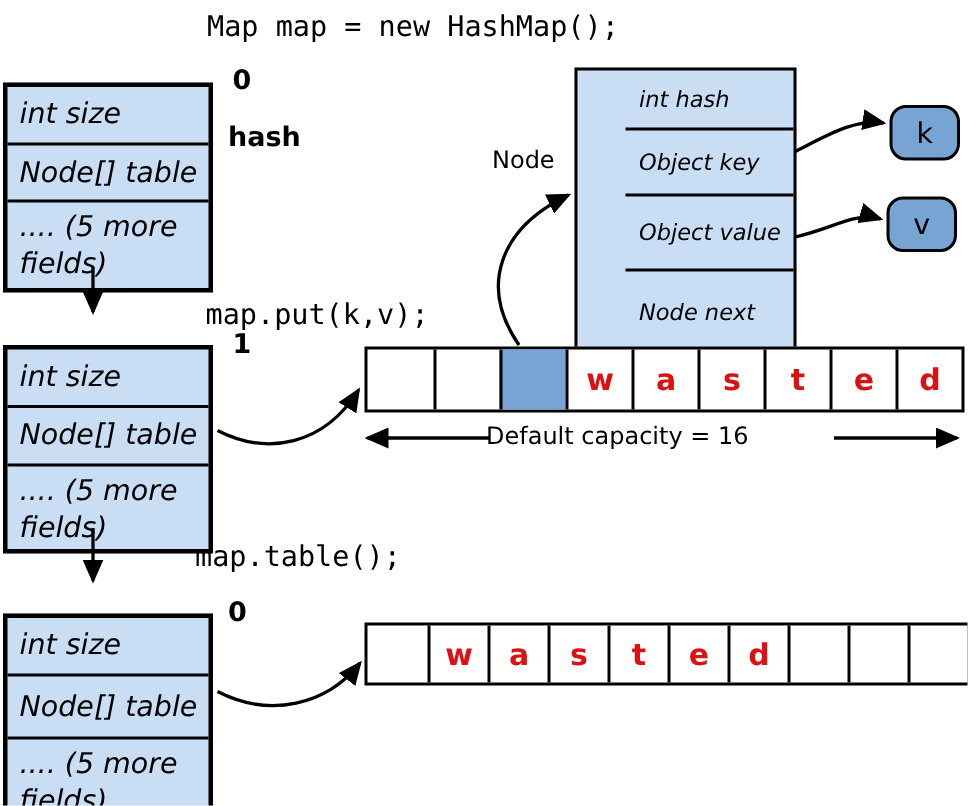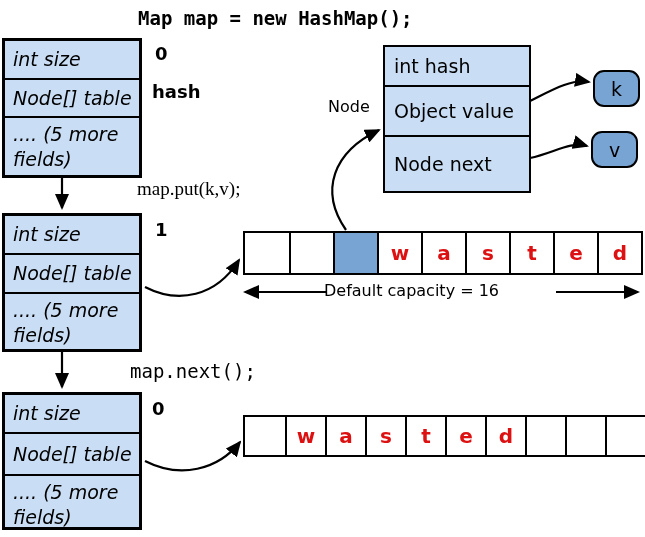--- a/index.html
+++ b/index.html
@@ -7,31 +7,31 @@
     --accent:#78a4d4;
     --red:#dd1111;
     --ink:#000000;
   }
   html,body{margin:0;padding:0;}
   body{font-family:"DejaVu Sans",sans-serif;background:#ffffff;}
   #stage{position:relative;width:645px;height:537px;background:#ffffff;overflow:hidden;}
 
   .code{position:absolute;font-family:"DejaVu Sans Mono",monospace;font-size:19px;color:var(--ink);white-space:pre;}
 
-  .struct{position:absolute;left:2px;width:140px;background:var(--lightblue);border:3px solid var(--ink);box-sizing:border-box;}
+  .struct{position:absolute;left:2px;width:140px;background:var(--lightblue);border:3px solid var(--ink);box-sizing:border-box;margin-top:17px;}
   .struct .row{box-sizing:border-box;border-top:2px solid var(--ink);padding:0 4px 0 8px;display:flex;align-items:center;
                font-style:italic;font-size:19px;color:var(--ink);line-height:1.3;}
   .struct .row:first-child{border-top:none;}
   .struct .row.tall{align-items:flex-start;padding-top:4px;font-style:italic;}
 
   .val{position:absolute;font-weight:bold;font-size:18px;color:var(--ink);}
 
   .nodestruct{position:absolute;left:383px;top:45px;width:144px;background:var(--lightblue);border:2.5px solid var(--ink);box-sizing:content-box;}
   .nodestruct .row{box-sizing:border-box;border-top:2px solid var(--ink);padding-left:9px;display:flex;align-items:center;
-                   font-size:19px;color:var(--ink);}
+                   font-style:italic;font-size:15px;color:var(--ink);margin-left:32px;}
   .nodestruct .row:first-child{border-top:none;}
 
   .lbl{position:absolute;font-size:16px;color:var(--ink);}
 
   .arr{position:absolute;display:flex;background:#ffffff;border:2.5px solid var(--ink);}
   .arr .cell{box-sizing:border-box;border-left:2px solid var(--ink);display:flex;align-items:center;justify-content:center;
              font-weight:bold;font-size:20px;color:var(--red);font-family:"DejaVu Sans",sans-serif;}
   .arr .cell:first-child{border-left:none;}
   .arr .cell.filled{background:var(--accent);}
   .arr-mid .cell{width:44px;height:40px;}
@@ -41,51 +41,52 @@
        box-sizing:border-box;display:flex;align-items:center;justify-content:center;font-size:19px;color:var(--ink);}
 
   svg.overlay{position:absolute;left:0;top:0;width:645px;height:537px;pointer-events:none;}
   svg.overlay path, svg.overlay line{stroke:var(--ink);stroke-width:2.2;fill:none;}
 </style>
 </head>
 <body>
 
 <div id="stage">
 
-  <div class="code" style="left:138px;top:7px;font-weight:bold;">Map map = new HashMap();</div>
+  <div class="code" style="left:138px;top:7px;">Map map = new HashMap();</div>
 
   <div class="struct" style="top:38px;height:140px;">
     <div class="row" style="height:37px;">int size</div>
     <div class="row" style="height:38px;">Node[] table</div>
     <div class="row tall" style="height:59px;">.... (5 more fields)</div>
   </div>
   <div class="val" style="left:155px;top:43px;">0</div>
   <div class="val" style="left:152px;top:81px;">hash</div>
 
-  <div class="code" style="left:137px;top:178px;font-family:Liberation Serif, serif;">map.put(k,v);</div>
+  <div class="code" style="left:137px;top:199px;">map.put(k,v);</div>
 
   <div class="struct" style="top:213px;height:139px;">
     <div class="row" style="height:37px;">int size</div>
     <div class="row" style="height:39px;">Node[] table</div>
     <div class="row tall" style="height:57px;">.... (5 more fields)</div>
   </div>
   <div class="val" style="left:155px;top:219px;">1</div>
 
-  <div class="code" style="left:130px;top:360px;">map.next();</div>
+  <div class="code" style="left:130px;top:360px;">map.table();</div>
 
   <div class="struct" style="top:392px;height:138px;">
     <div class="row" style="height:37px;">int size</div>
     <div class="row" style="height:42px;">Node[] table</div>
     <div class="row tall" style="height:53px;">.... (5 more fields)</div>
   </div>
   <div class="val" style="left:152px;top:398px;">0</div>
 
   <div class="lbl" style="left:328px;top:97px;">Node</div>
   <div class="nodestruct">
     <div class="row" style="height:38px;">int hash</div>
+    <div class="row" style="height:44px;">Object key</div>
     <div class="row" style="height:50px;">Object value</div>
     <div class="row" style="height:56px;">Node next</div>
   </div>
 
   <div class="ref" style="left:593px;top:70px;">k</div>
   <div class="ref" style="left:591px;top:131px;">v</div>
 
   <div class="arr arr-mid" style="left:243px;top:231px;">
     <div class="cell"></div>
     <div class="cell"></div>

